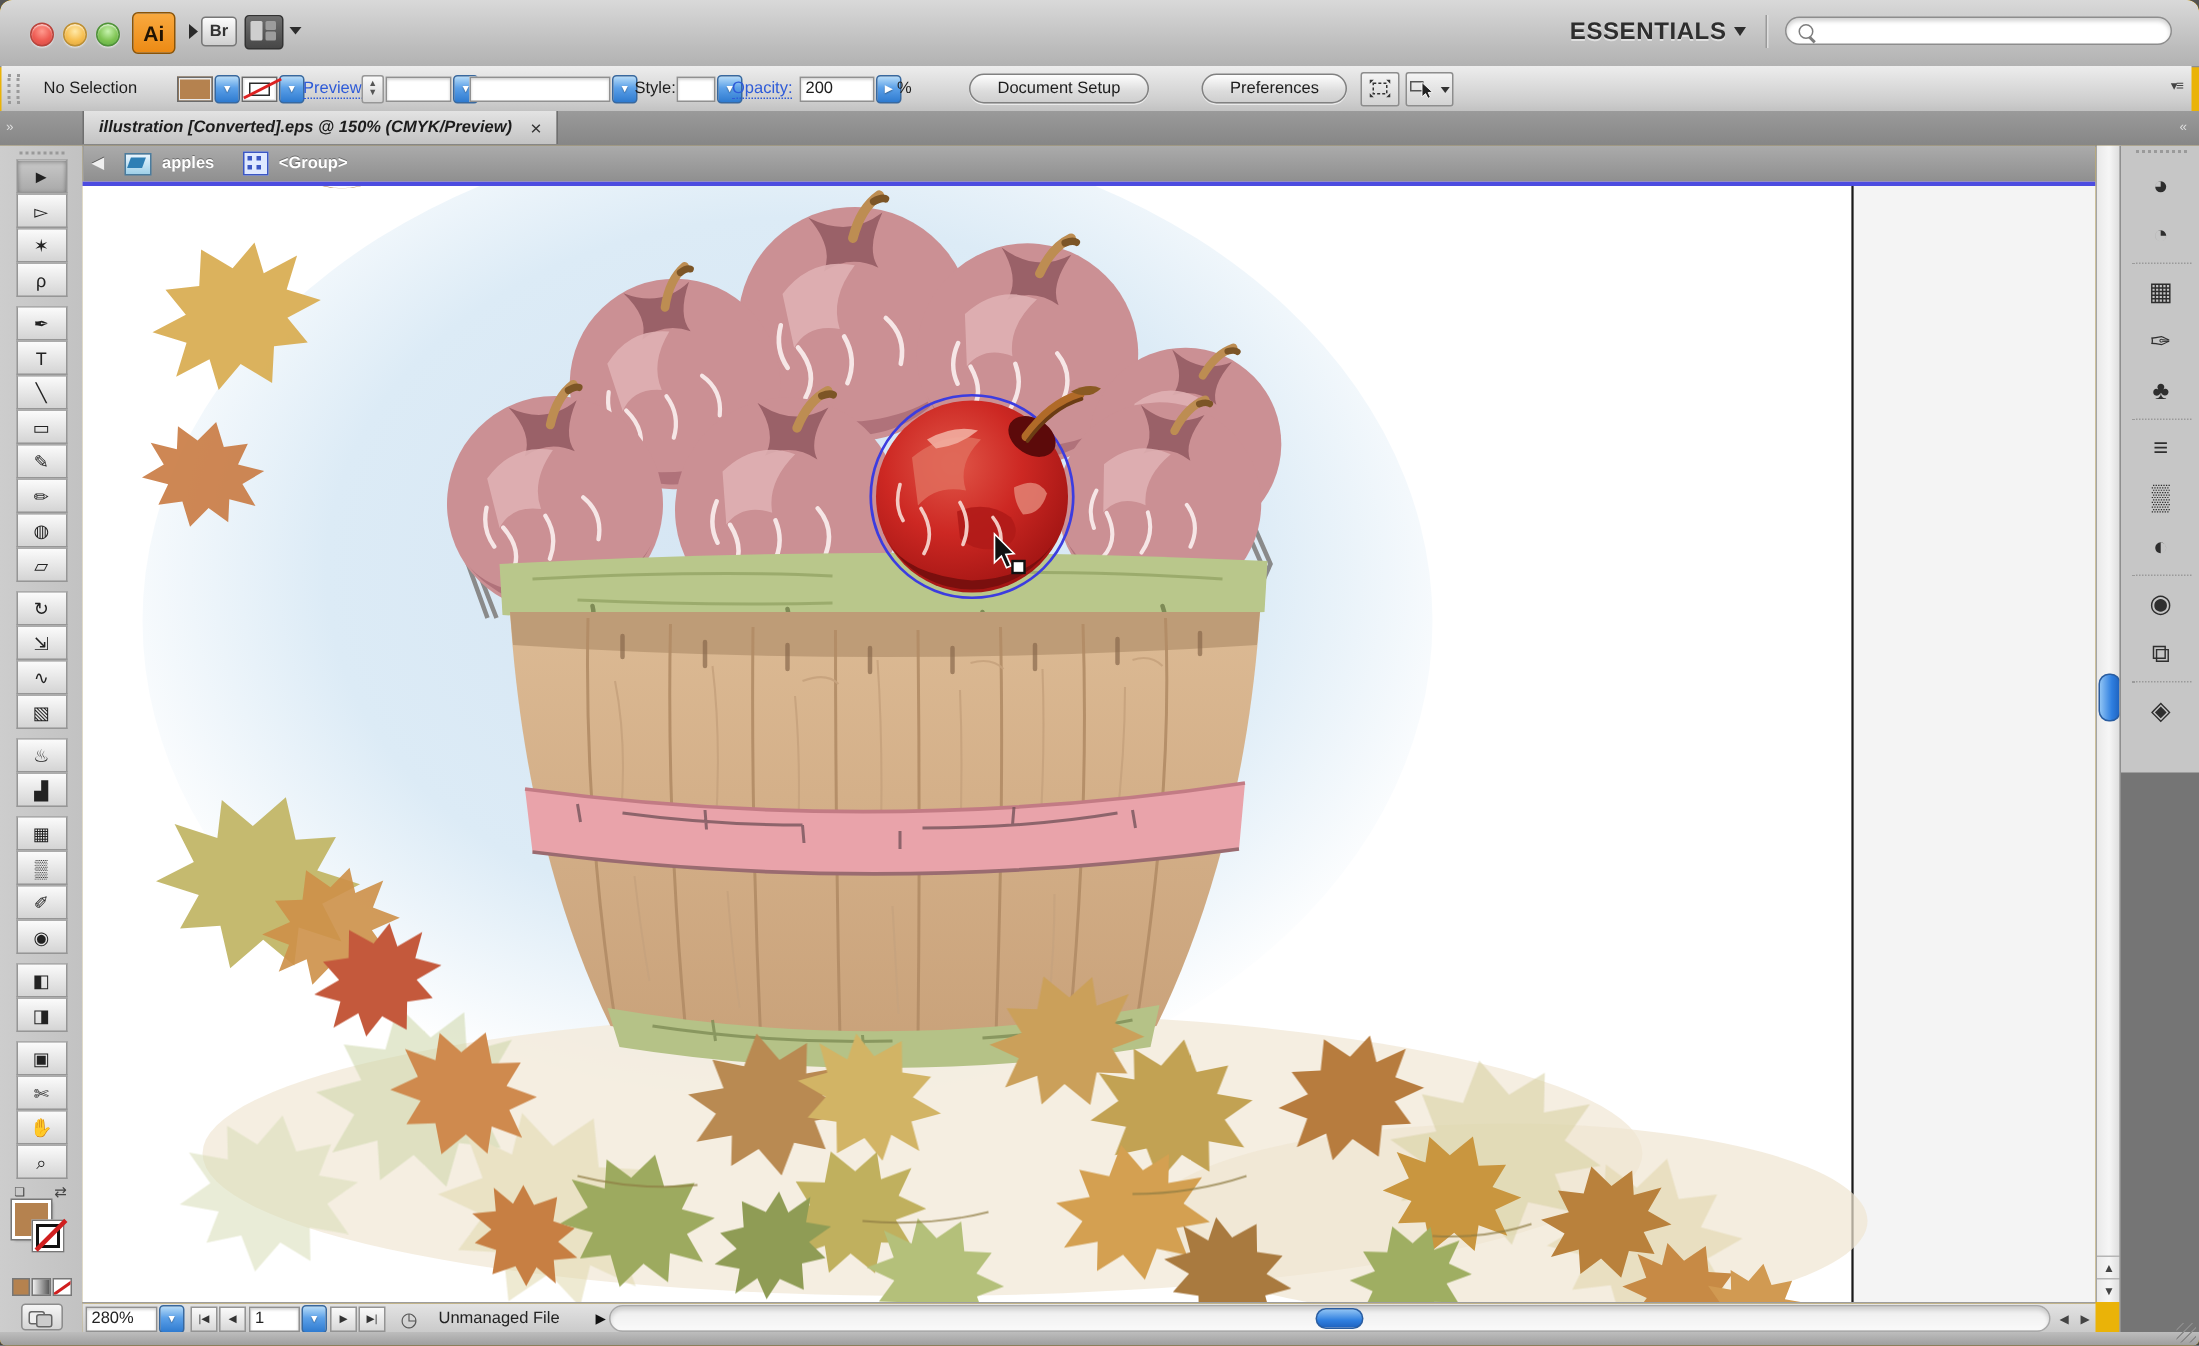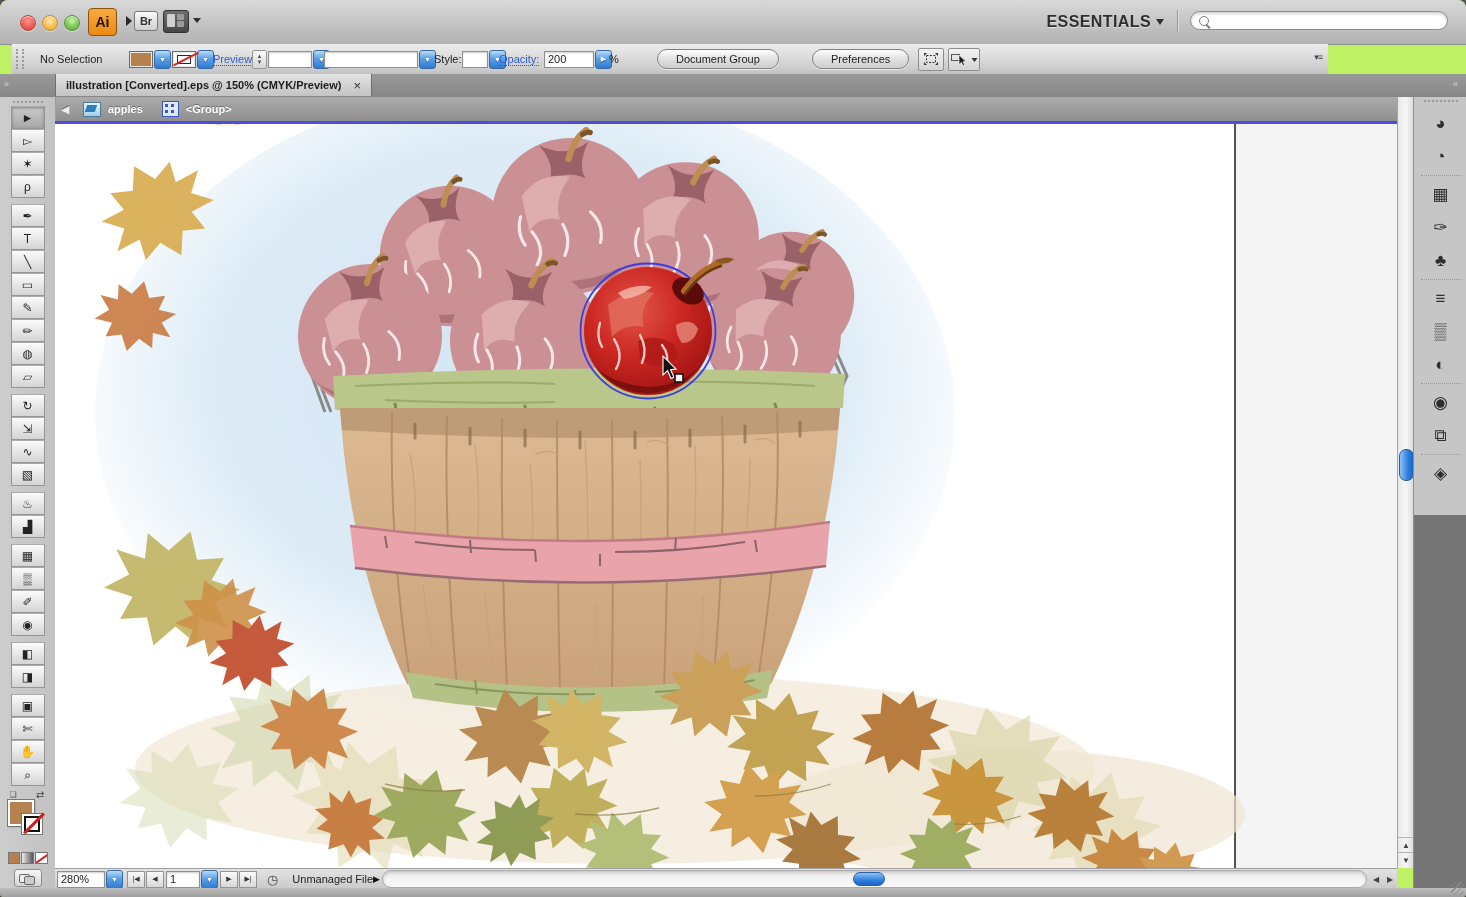--- a/index.html
+++ b/index.html
@@ -1,16 +1,16 @@
 <!DOCTYPE html>
 <html><head>
 <meta charset="utf-8">
 <style>
   html,body{margin:0;padding:0;background:#5a5a5a;font-family:"Liberation Sans",sans-serif;}
-  #window{position:relative;width:1466px;height:897px;background:#bef264;border-radius:8px 8px 4px 4px;overflow:hidden;box-shadow:0 10px 30px rgba(0,0,0,.5);}
+  #window{position:relative;width:1466px;height:897px;background:#eab308;border-radius:8px 8px 4px 4px;overflow:hidden;box-shadow:0 10px 30px rgba(0,0,0,.5);}
   
   #titlebar{position:absolute;left:0;top:0;width:1466px;height:44px;background:linear-gradient(#d9d9d9,#bdbdbd 70%,#b2b2b2);border-bottom:1px solid #8f8f8f;border-radius:8px 8px 0 0;}
   .tl{position:absolute;top:15px;width:14px;height:14px;border-radius:50%;box-shadow:inset 0 1px 1px rgba(255,255,255,.7),0 1px 1px rgba(255,255,255,.5);}
   .tl.red{left:20px;background:radial-gradient(circle at 50% 35%,#ff9a8e,#ee5b52 55%,#cf4943);border:1px solid #b8443c;}
   .tl.yellow{left:42px;background:radial-gradient(circle at 50% 35%,#ffe9a8,#f6be4f 55%,#d9a23c);border:1px solid #bd8f33;}
   .tl.green{left:64px;background:radial-gradient(circle at 50% 35%,#c6f3ae,#7fc453 55%,#58a942);border:1px solid #4f9239;}
   #ai-badge{position:absolute;left:88px;top:8px;width:27px;height:26px;background:linear-gradient(#f9a93f,#ec8a14);border:1px solid #8a5408;border-radius:4px;color:#221403;font-weight:bold;font-size:14px;display:flex;align-items:center;justify-content:center;}
   #br-badge{position:absolute;left:126px;top:11px;height:20px;display:flex;align-items:center;gap:2px;}
   #br-badge .play{width:0;height:0;border-left:6px solid #2a2a2a;border-top:5px solid transparent;border-bottom:5px solid transparent;}
   #br-badge .chip{width:22px;height:18px;background:linear-gradient(#fcfcfc,#cfcfcf);border:1px solid #777;border-radius:3px;font-size:11px;font-weight:bold;color:#333;display:flex;align-items:center;justify-content:center;}
@@ -18,37 +18,37 @@
   #ws-icon::before{content:"";position:absolute;left:3px;top:3px;width:8px;height:13px;background:#cfcfcf;border-radius:1px;}
   #ws-icon::after{content:"";position:absolute;left:13px;top:3px;width:7px;height:6px;background:#9c9c9c;border-radius:1px;box-shadow:0 7px 0 #9c9c9c;}
   #ws-caret{position:absolute;left:193px;top:18px;width:0;height:0;border-top:5px solid #2c2c2c;border-left:4px solid transparent;border-right:4px solid transparent;}
   #workspace-switcher{position:absolute;right:302px;top:13px;font-size:16px;font-weight:bold;letter-spacing:.4px;color:#2e2e2e;text-shadow:0 1px 0 rgba(255,255,255,.5);}
   #workspace-switcher .caret{display:inline-block;margin-left:5px;width:0;height:0;border-top:6px solid #2e2e2e;border-left:4px solid transparent;border-right:4px solid transparent;vertical-align:2px;}
   #tb-divider{position:absolute;right:288px;top:10px;width:1px;height:22px;background:#9a9a9a;box-shadow:1px 0 0 #dedede;}
   #search-field{position:absolute;right:18px;top:11px;width:258px;height:19px;background:#fff;border:1px solid #8d8d8d;border-radius:11px;box-shadow:inset 0 2px 3px rgba(0,0,0,.18);display:flex;align-items:center;padding-left:8px;box-sizing:border-box;}
   #search-field .mag{width:8px;height:8px;border:1.5px solid #7d7d7d;border-radius:50%;position:relative;}
   #search-field .mag::after{content:"";position:absolute;left:7px;top:7px;width:5px;height:1.5px;background:#7d7d7d;transform:rotate(45deg);transform-origin:0 0;}
   
-  #controlbar{position:absolute;left:12px;top:44px;width:1316px;height:30px;background:linear-gradient(#ededed,#cdcdcd 80%,#c2c2c2);border-bottom:1px solid #8b8b8b;font-size:11px;color:#1d1d1d;}
+  #controlbar{position:absolute;left:1px;top:44px;width:1460px;height:30px;background:linear-gradient(#ededed,#cdcdcd 80%,#c2c2c2);border-bottom:1px solid #8b8b8b;font-size:11px;color:#1d1d1d;}
   #cb-grip{position:absolute;left:4px;top:5px;width:4px;height:20px;border-left:2px dotted #9a9a9a;border-right:2px dotted #9a9a9a;}
   .cb-item{position:absolute;top:0;height:30px;display:flex;align-items:center;}
   .swatch-fill{width:22px;height:15px;background:#b5824f;border:1px solid #6b6b6b;box-shadow:inset 0 0 0 1px #e9e9e9;}
   .swatch-stroke{width:22px;height:15px;background:#fff;border:1px solid #6b6b6b;position:relative;box-shadow:inset 0 0 0 1px #e9e9e9;}
   .swatch-stroke::before{content:"";position:absolute;left:4px;top:3px;right:4px;bottom:3px;border:1px solid #2b2b2b;}
   .swatch-stroke::after{content:"";position:absolute;left:-1px;top:6px;width:28px;height:2px;background:#d22;transform:rotate(-27deg);}
   .dd{width:15px;height:17px;background:linear-gradient(#b7dcf8,#5ba0e8 45%,#2f7bd0);border:1px solid #38689e;border-radius:3px;margin-left:1px;display:flex;align-items:center;justify-content:center;color:#fff;font-size:7px;text-shadow:0 1px 1px rgba(0,0,0,.4);}
   .fieldbox{height:15px;background:#fff;border:1px solid #909090;box-shadow:inset 0 1px 2px rgba(0,0,0,.2);font-size:11px;display:flex;align-items:center;padding:0 3px;}
   .stepper{width:13px;height:17px;background:linear-gradient(#fafafa,#d5d5d5);border:1px solid #979797;display:flex;flex-direction:column;align-items:center;justify-content:center;color:#555;font-size:6px;line-height:6px;border-radius:2px;margin-right:1px;}
   .bluelink{color:#2e5bd8;border-bottom:1px dotted #2e5bd8;cursor:pointer;}
   .pillbtn{height:18px;padding:0 18px;background:linear-gradient(#fefefe,#dcdcdc 60%,#cfcfcf);border:1px solid #818181;border-radius:10px;font-size:11px;color:#1d1d1d;display:flex;align-items:center;box-shadow:0 1px 0 rgba(255,255,255,.6);}
   .iconbtn{width:24px;height:21px;background:linear-gradient(#f4f4f4,#d3d3d3);border:1px solid #8d8d8d;border-radius:2px;display:flex;align-items:center;justify-content:center;}
   #cb-flyout{position:absolute;right:6px;top:8px;font-size:9px;color:#444;letter-spacing:-1px;}
   
   #tabbar{position:absolute;left:0;top:74px;width:1466px;height:23px;background:linear-gradient(#9a9a9a,#868686);border-bottom:1px solid #6f6f6f;}
-  #doc-tab{position:absolute;left:55px;top:0;height:22px;background:linear-gradient(#e3e3e3,#c3c3c3);border-right:1px solid #6f6f6f;border-left:1px solid #6f6f6f;display:flex;align-items:center;padding:0 10px;font-size:11px;font-weight:bold;color:#1c1c1c;}
+  #doc-tab{position:absolute;left:55px;top:0;height:22px;background:linear-gradient(#e3e3e3,#c3c3c3);border-right:1px solid #6f6f6f;border-left:1px solid #6f6f6f;display:flex;align-items:center;padding:0 10px;font-size:11px;font-weight:bold;color:#1c1c1c;font-style:italic;}
   #doc-tab .close{margin-left:12px;font-size:13px;font-weight:normal;color:#333;}
   .tab-edge-glyph{position:absolute;top:5px;font-size:9px;color:#dedede;}
   
   #crumbbar{position:absolute;left:55px;top:97px;width:1342px;height:24px;background:linear-gradient(#ababab,#8f8f8f);display:flex;align-items:center;gap:7px;padding-left:6px;box-sizing:border-box;}
   #crumb-back{width:15px;height:13px;color:#efefef;font-size:11px;line-height:13px;text-shadow:0 -1px 0 #555;}
   .crumb-label{font-size:11px;font-weight:bold;color:#fff;text-shadow:0 -1px 0 rgba(0,0,0,.35);text-align:right;}
   .layer-chip{width:16px;height:13px;background:linear-gradient(#eaf6ff,#9fd0e8);border:1px solid #4a7c9e;position:relative;}
   .layer-chip::before{content:"";position:absolute;left:2px;top:2px;width:10px;height:7px;background:#2e7fb5;transform:skewX(-20deg);}
   .group-chip{width:15px;height:14px;background:#dfe9ff;border:1px solid #3b57c4;position:relative;}
   .group-chip::before{content:"";position:absolute;left:2px;top:2px;width:3px;height:3px;background:#3b57c4;box-shadow:6px 0 0 #3b57c4,0 6px 0 #3b57c4,6px 6px 0 #3b57c4;}
@@ -84,21 +84,21 @@
   #dock{position:absolute;left:1413px;top:97px;width:53px;height:791px;background:#c6c6c6;border-left:1px solid #8f8f8f;}
   #dock-lower{position:absolute;left:0;top:418px;width:53px;height:373px;background:#757575;}
   #panel-column{padding-top:2px;}
   .dock-handle{margin:3px auto;width:34px;border-top:2px dotted #9a9a9a;}
   .panel{width:40px;height:33px;margin:0 auto;display:flex;align-items:center;justify-content:center;color:#2e2e2e;}
   .panel span{font-size:17px;}
   .panel-sep{margin:2px auto;width:40px;border-top:1px dotted #9a9a9a;}
   
   #statusbar{position:absolute;left:55px;top:868px;width:1342px;height:20px;background:linear-gradient(#e3e3e3,#c9c9c9);border-top:1px solid #9e9e9e;display:flex;align-items:center;font-size:10px;color:#222;}
   .sb-navbtn{width:16px;height:15px;background:linear-gradient(#fafafa,#d8d8d8);border:1px solid #949494;display:flex;align-items:center;justify-content:center;font-size:7px;color:#333;margin-left:1px;}
-  #file-status{margin:0 0 0 14px;font-size:11px;}
+  #file-status{margin:0 24px 0 14px;font-size:11px;}
   #hscroll{position:relative;flex:1;height:16px;margin:0 2px;background:linear-gradient(#ececec,#fafafa);border:1px solid #a9a9a9;border-radius:9px;box-shadow:inset 0 2px 3px rgba(0,0,0,.15);}
   #hthumb{position:absolute;left:470px;top:1px;width:30px;height:12px;border-radius:7px;background:linear-gradient(#8fc3f4,#2f7fe0 60%,#1e63c0);border:1px solid #2a5da0;}
   .hsarrow{width:14px;height:16px;font-size:8px;color:#444;display:flex;align-items:center;justify-content:center;}
   #bottom-edge{position:absolute;left:0;top:888px;width:1466px;height:9px;background:linear-gradient(#bdbdbd,#9e9e9e);}
   #resize-grip{position:absolute;right:2px;bottom:2px;width:13px;height:13px;background:repeating-linear-gradient(135deg,transparent 0 3px,#8a8a8a 3px 4px);}
 </style>
 </head>
 <body>
 
 <div id="window">
@@ -157,21 +157,21 @@
         <span class="bluelink">Opacity:</span>
       </div>
     <div class="cb-item" style="left:532px;">
         <span class="fieldbox" style="width:42px;">200</span>
         <span class="dd">▶</span>
       </div>
     <div class="cb-item" style="left:597px;">
         <span>%</span>
       </div>
     <div class="cb-item" style="left:645px;">
-        <span class="pillbtn">Document Group</span>
+        <span class="pillbtn">Document Setup</span>
       </div>
     <div class="cb-item" style="left:800px;">
         <span class="pillbtn">Preferences</span>
       </div>
     <div class="cb-item" style="left:906px;">
       <span class="iconbtn">
         <svg width="14" height="12" viewBox="0 0 14 12">
             <rect x="2.5" y="2.5" width="9" height="7" fill="none" stroke="#333" stroke-dasharray="2 1.4"></rect>
             <path d="M0,0 l3,0 -3,3 Z M14,0 l0,3 -3,-3 Z M0,12 l0,-3 3,3 Z M14,12 l-3,0 3,-3 Z" fill="#333"></path>
           </svg>

